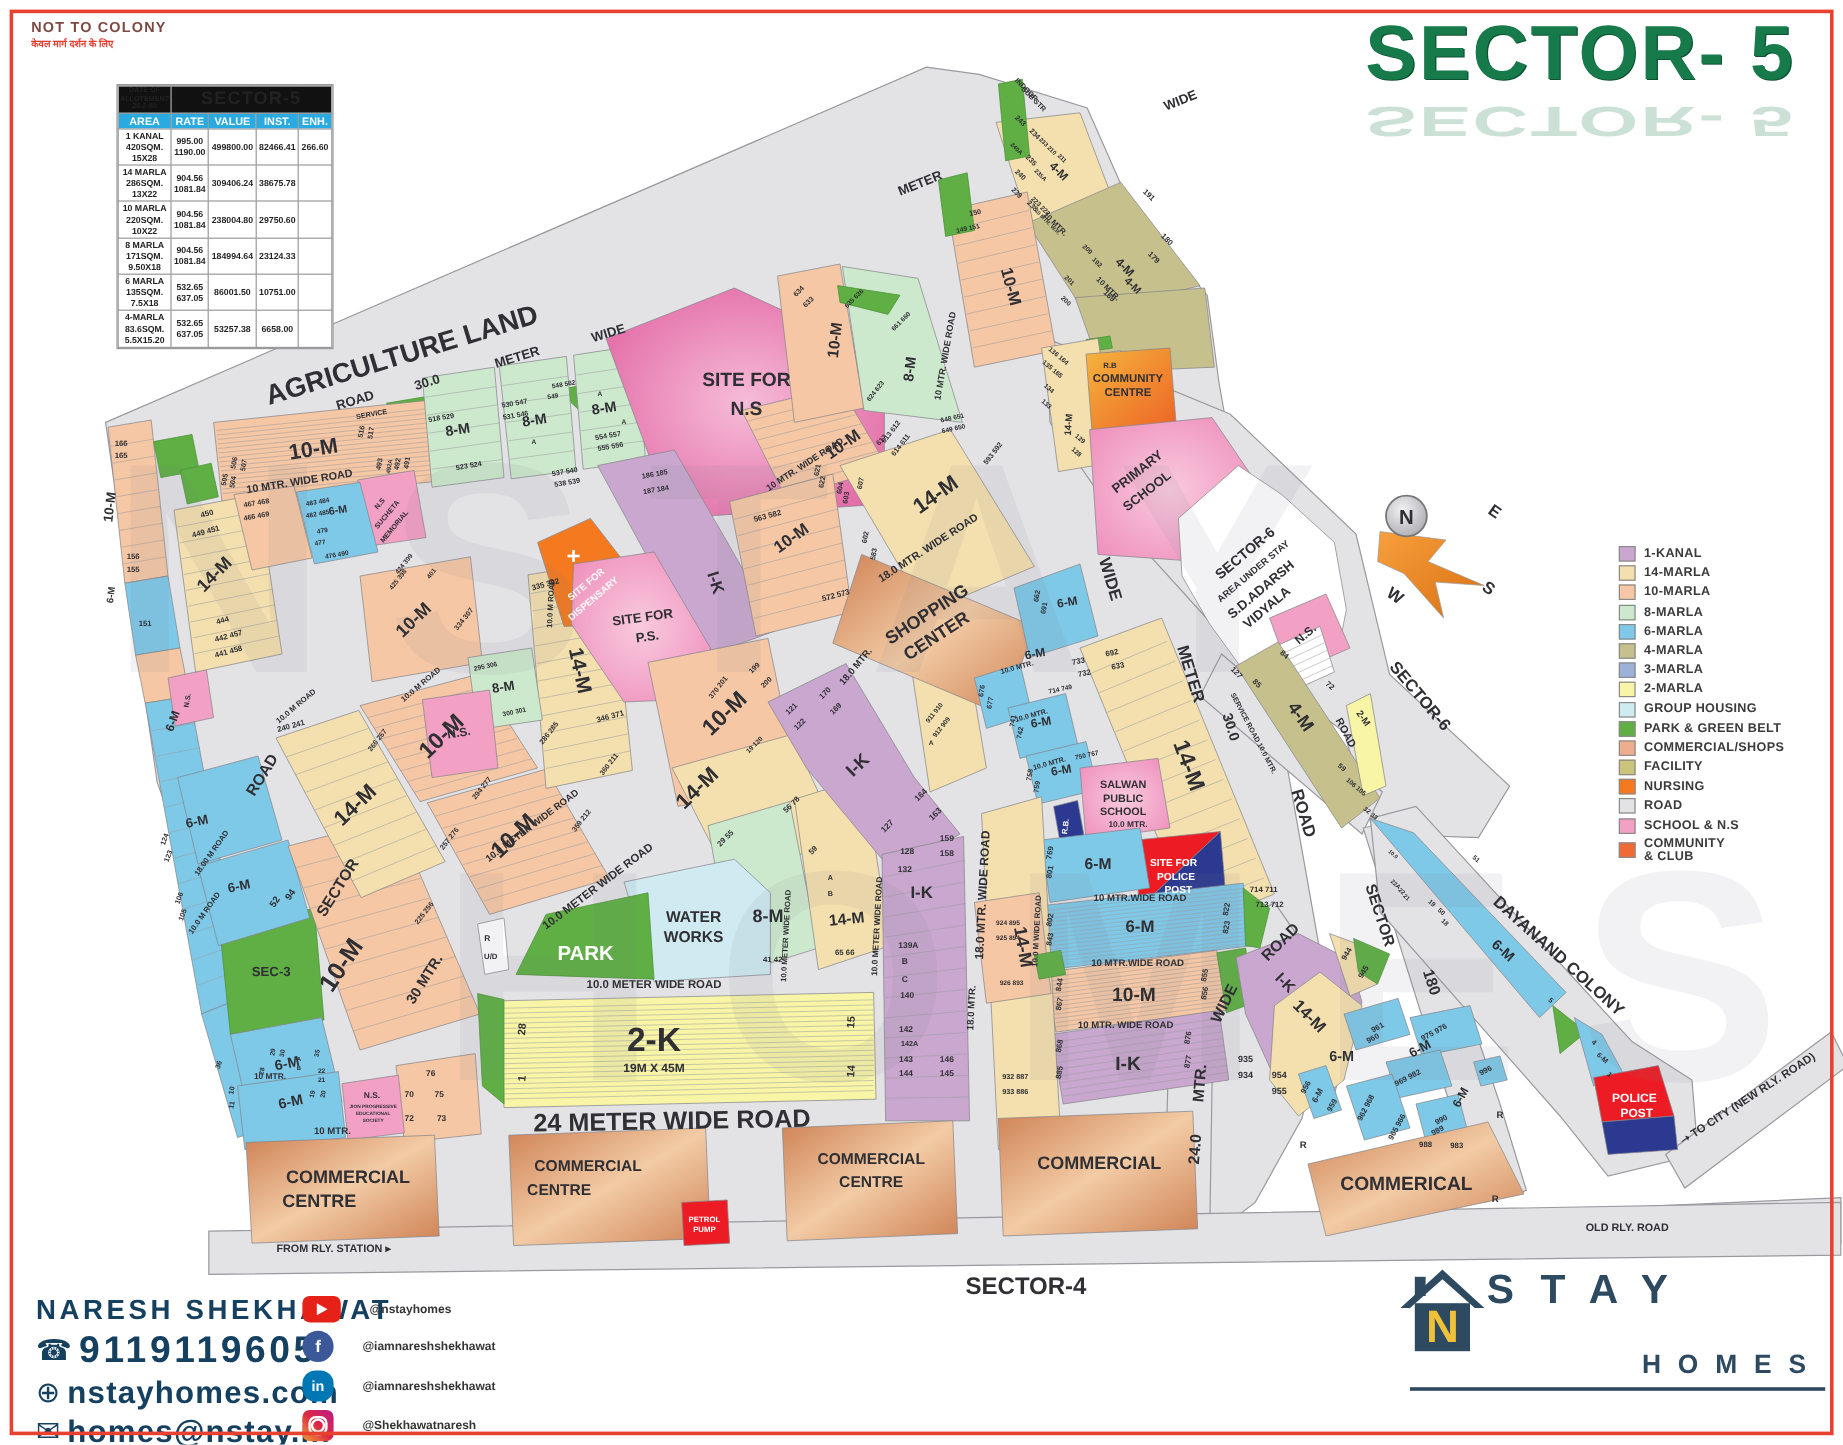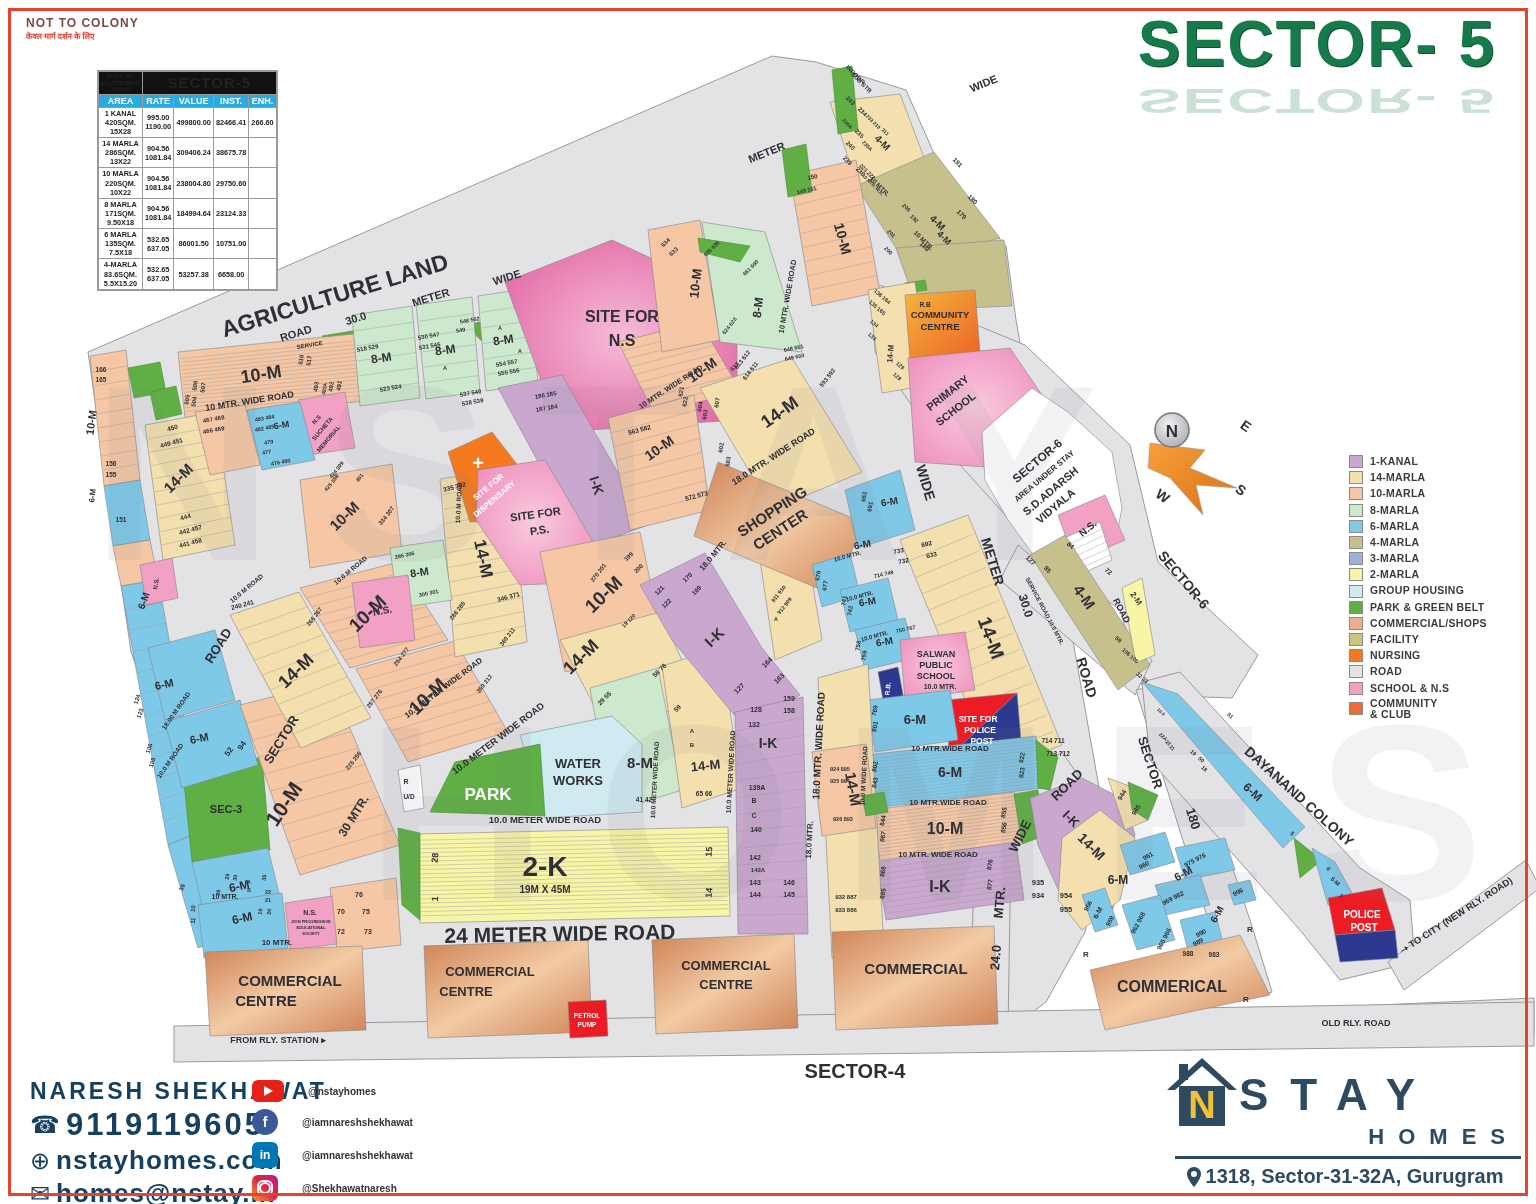--- a/index.html
+++ b/index.html
@@ -61,30 +61,30 @@
   .c-big{font-size:26px;font-weight:800;letter-spacing:1px;}
   .socials{position:absolute;left:252px;top:1080px;z-index:21;}
   .s-row{display:flex;align-items:center;margin-bottom:7px;}
   .s-handle{font-size:10px;font-weight:700;color:#333;margin-left:24px;}
   .ic{width:26px;height:26px;border-radius:6px;display:flex;align-items:center;justify-content:center;
       color:#fff;font-weight:800;font-size:14px;flex:none;}
   .ic-yt{background:#e62117;width:32px;height:22px;}
   .ic-yt:before{content:"";display:block;width:0;height:0;border-left:9px solid #fff;
                 border-top:5px solid transparent;border-bottom:5px solid transparent;}
   .ic-fb{background:#3b5998;border-radius:50%;}
-  .ic-in{background:#0077b5;font-size:12px;}
+  .ic-in{background:#0077b5;font-size:12px;border-radius:11px;}
   .ic-ig{background:linear-gradient(45deg,#f09433,#e6683c,#dc2743,#cc2366,#bc1888);position:relative;}
   .ic-ig:before{content:"";position:absolute;inset:5px;border:2px solid #fff;border-radius:6px;}
   .ic-ig:after{content:"";position:absolute;width:8px;height:8px;border:2px solid #fff;border-radius:50%;}
 
   
   .brand{position:absolute;left:1165px;top:1056px;width:360px;z-index:20;color:#2e4a60;}
   .b-top{display:flex;align-items:flex-start;}
   .b-house{position:relative;width:74px;height:74px;flex:none;}
-  .b-stay{font-size:44px;font-weight:800;letter-spacing:22px;margin-top:14px;}
+  .b-stay{font-size:34px;font-weight:800;letter-spacing:22px;}
   .b-homes{font-size:22px;font-weight:800;letter-spacing:14px;text-align:right;margin-top:-6px;margin-right:6px;}
   .b-line{height:3px;background:#2e4a60;margin:6px 4px 6px 10px;}
   .b-addr{display:flex;align-items:center;justify-content:center;font-size:20px;font-weight:800;}
   .b-addr svg{margin-right:5px;}
 </style>
 </head>
 <body>
 
 <div class="page">
 
@@ -1082,21 +1082,15 @@
           <rect x="14" y="8" width="9" height="16" fill="#2e4a60"></rect>
           <polygon points="37,2 72,34 64,34 37,10 10,34 2,34" fill="#2e4a60"></polygon>
           <rect x="14" y="30" width="46" height="40" fill="#2e4a60"></rect>
           <text x="37" y="62" text-anchor="middle" font-size="38" font-weight="800" fill="#f0c03a" font-family="Liberation Sans, sans-serif">N</text>
         </svg>
       </div>
       <div class="b-stay">STAY</div>
     </div>
     <div class="b-homes">HOMES</div>
     <div class="b-line"></div>
-    <div class="b-addr">
-      <svg width="14" height="20" viewBox="0 0 14 20">
-        <path d="M7 0 C3 0 0 3 0 7 C0 12 7 20 7 20 C7 20 14 12 14 7 C14 3 11 0 7 0 Z M7 10 A3 3 0 1 1 7 4 A3 3 0 0 1 7 10 Z" fill="#2e4a60"></path>
-      </svg>
-      <span>1318, Sector-31-32A, Gurugram</span>
-    </div>
   </div>
 
 </div>
 
 </body></html>

